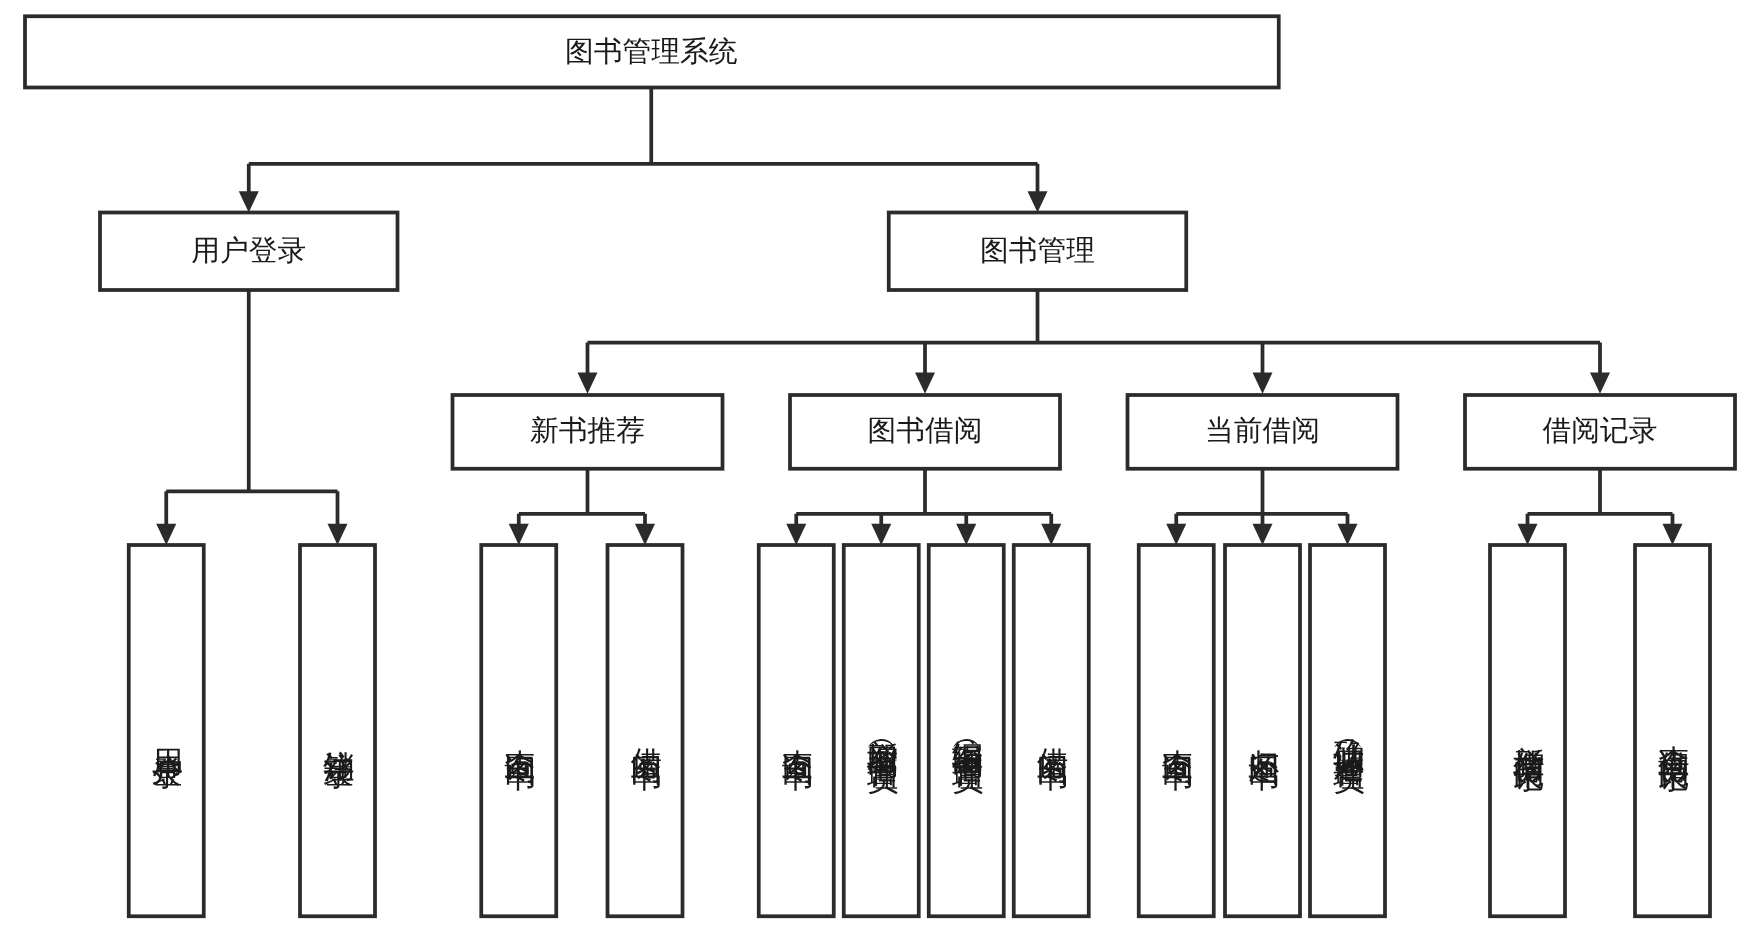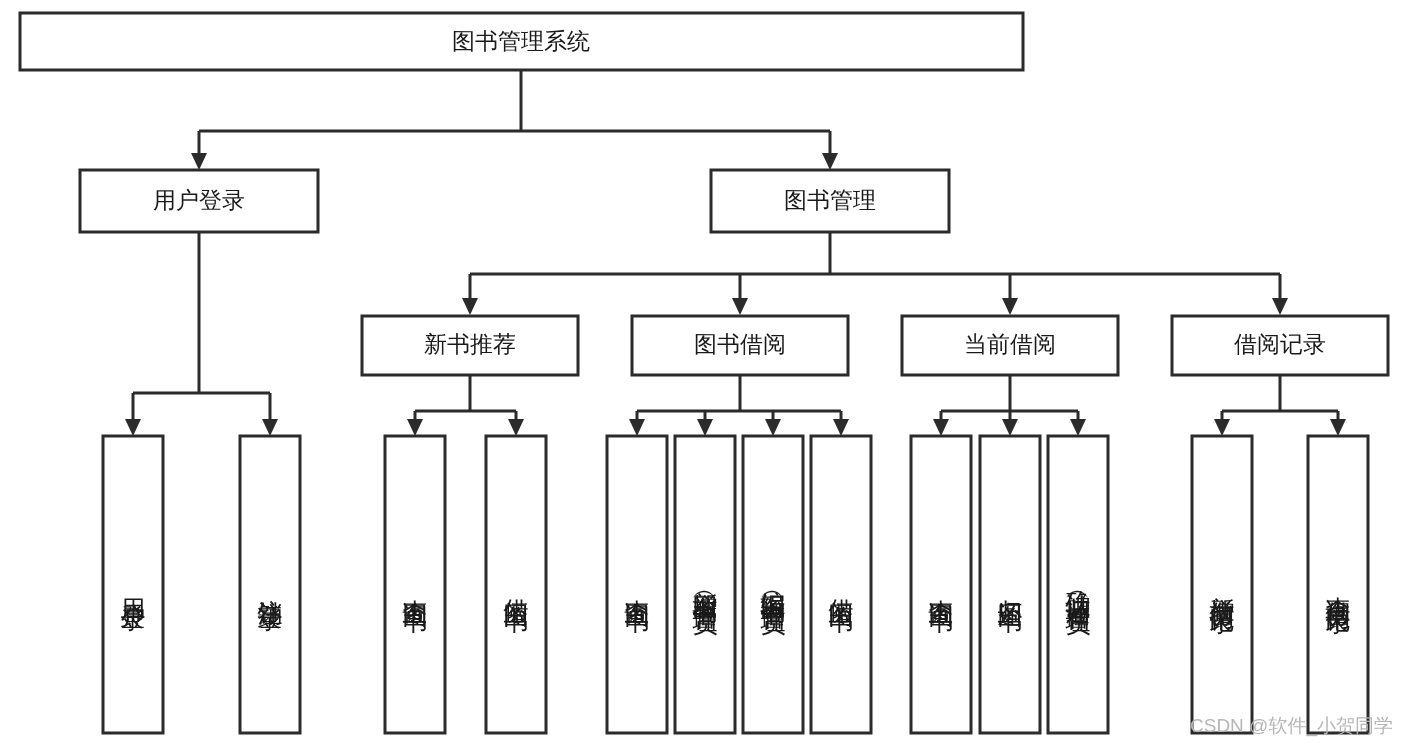--- a/index.html
+++ b/index.html
@@ -207,15 +207,14 @@
   <div class="node-label-v" style="left:743px; top:436px; width:60px; height:297px;">编辑图书（管理员）</div>
   <div class="node-label-v" style="left:811px; top:436px; width:60px; height:297px;">借阅图书</div>
 
   <div class="node-label-v" style="left:911px; top:436px; width:60px; height:297px;">查询图书</div>
   <div class="node-label-v" style="left:980px; top:436px; width:60px; height:297px;">归还图书</div>
   <div class="node-label-v" style="left:1048px; top:436px; width:60px; height:297px;">确认归还（管理员）</div>
 
   <div class="node-label-v" style="left:1192px; top:436px; width:60px; height:297px;">新增借阅记录</div>
   <div class="node-label-v" style="left:1308px; top:436px; width:60px; height:297px;">查询借阅记录</div>
 
-  <div class="watermark" style="left:1190px; top:713px;">CSDN @软件_小贺同学</div>
 
 </div>
 
 </body></html>

